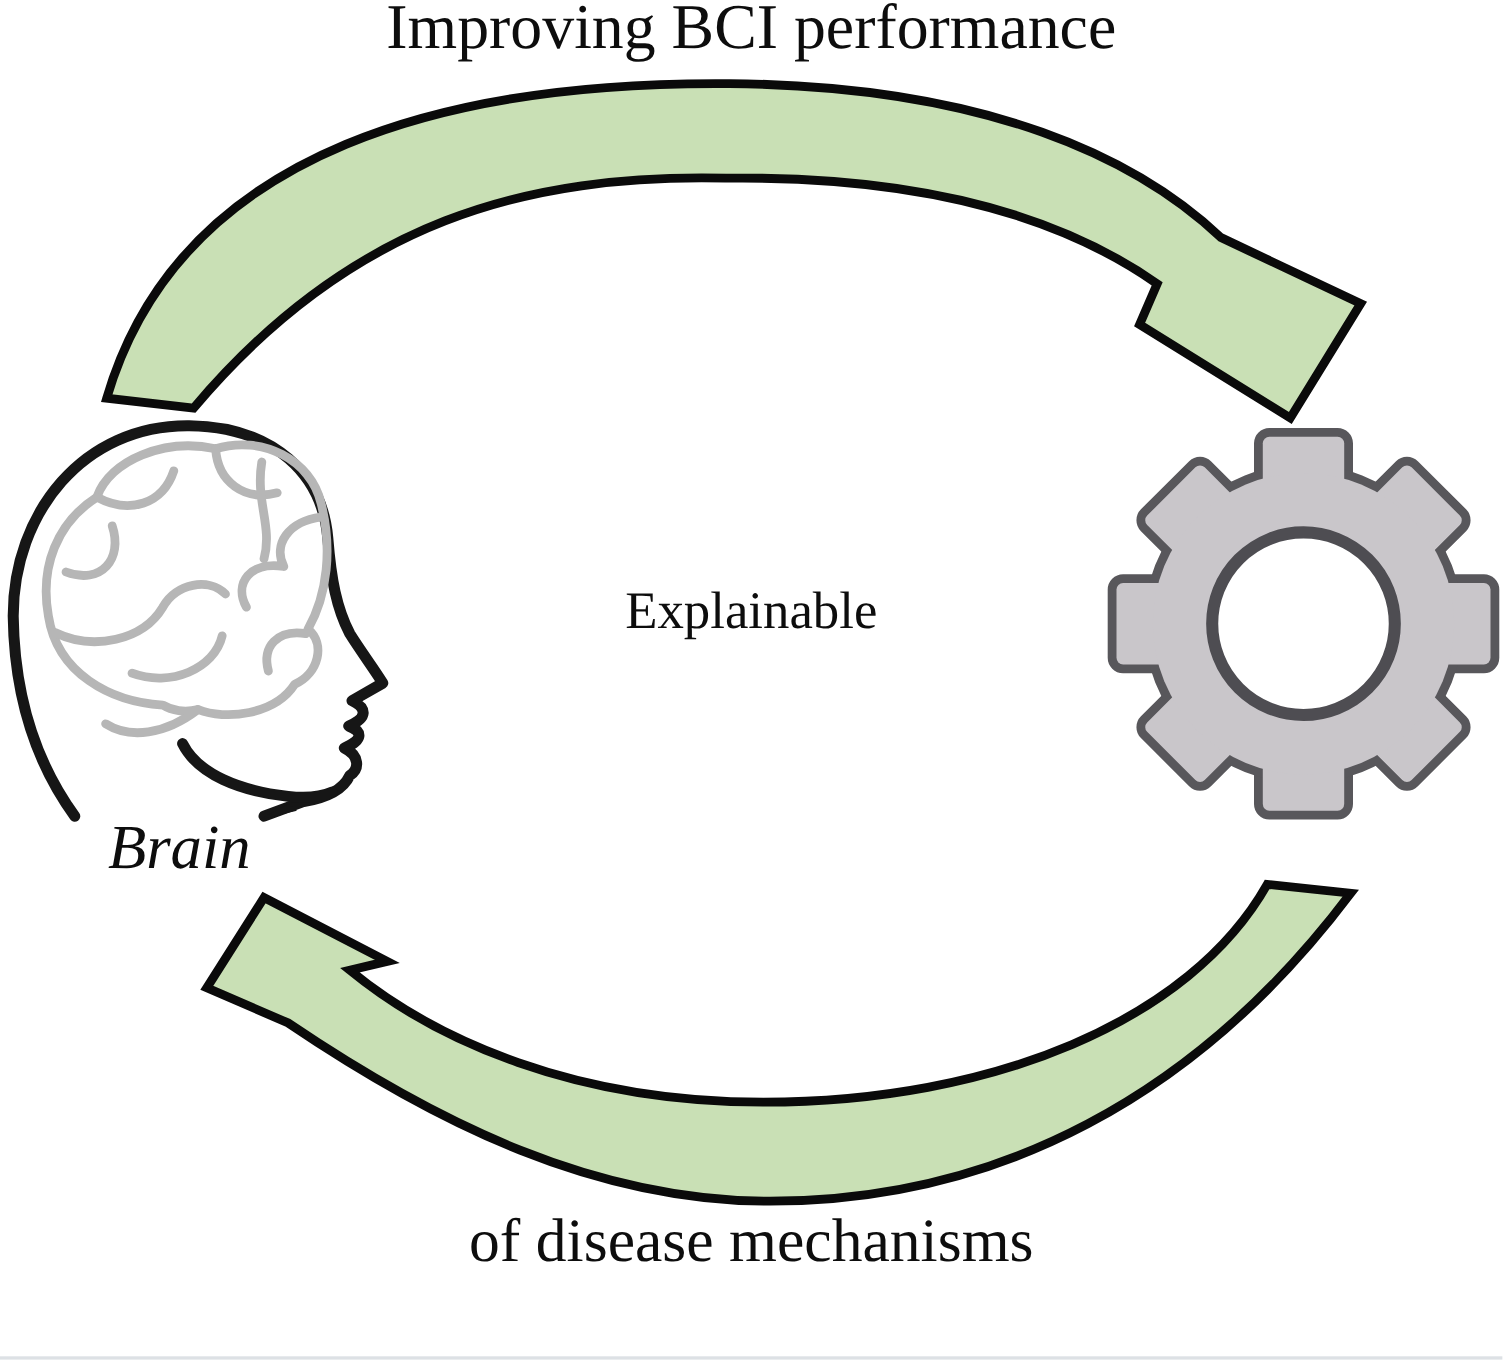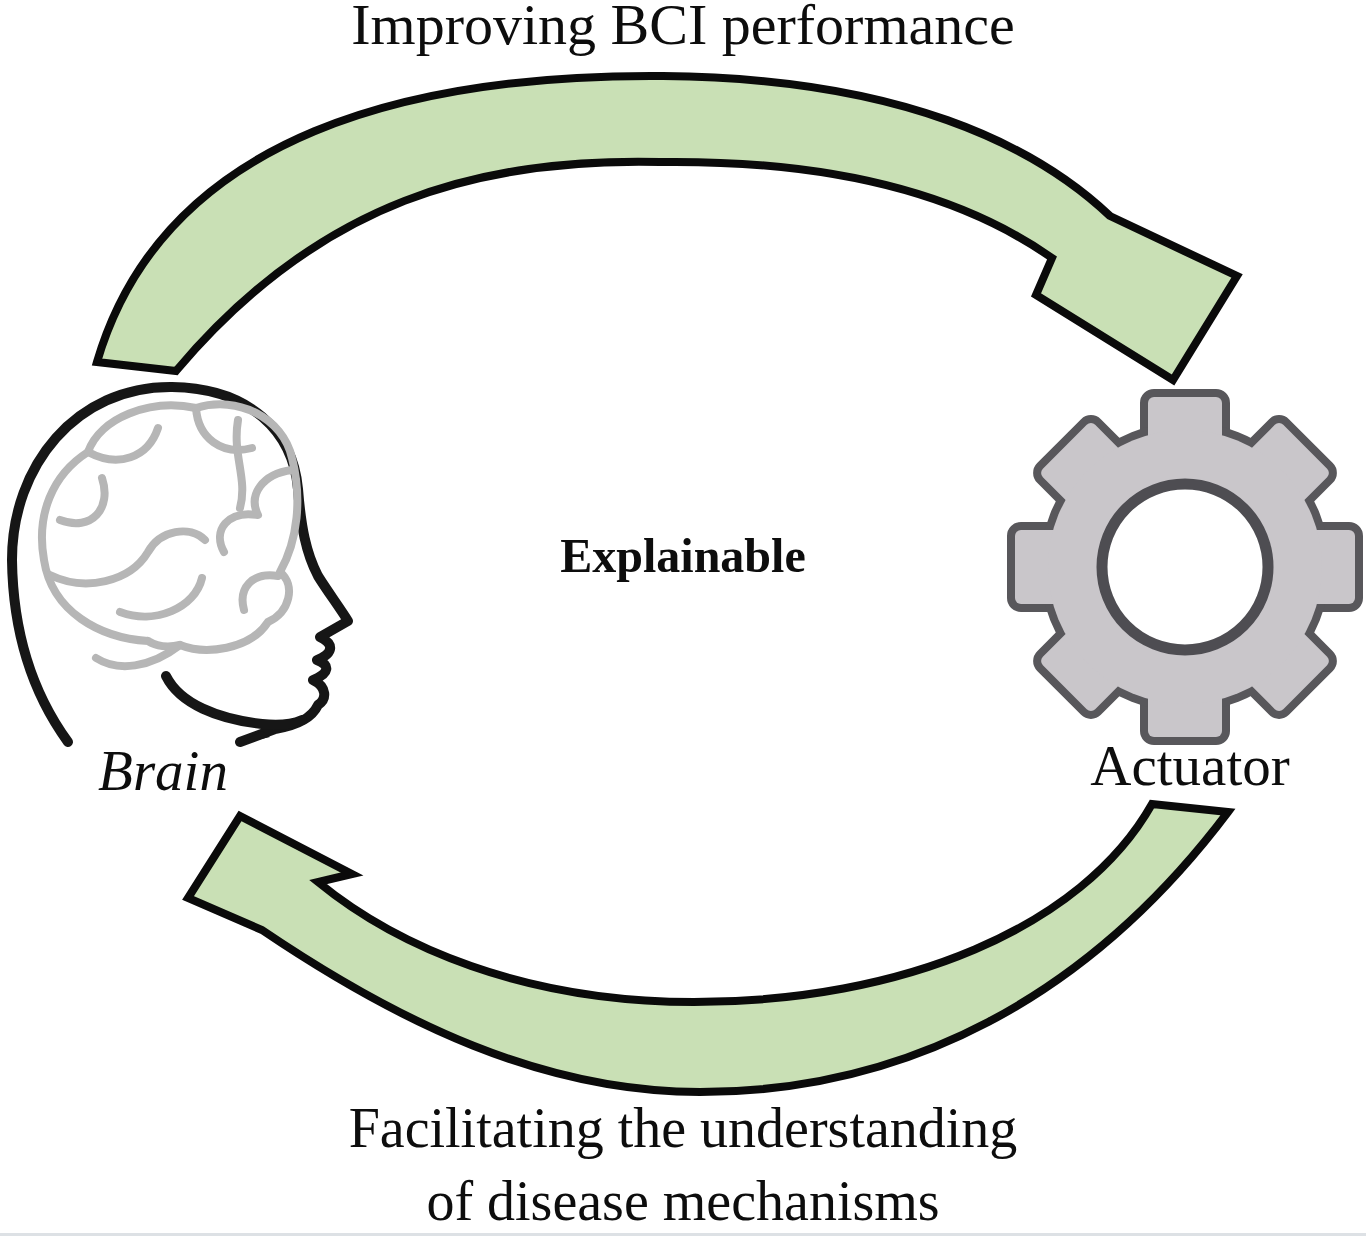--- a/index.html
+++ b/index.html
@@ -10,21 +10,21 @@
   html,body { margin:0; padding:0; }
   body {
     width:1366px; height:1237px; background:var(--background);
     font-family:"Liberation Serif","DejaVu Serif",serif; color:var(--text);
   }
   .stage { position:relative; width:1366px; height:1237px; overflow:hidden; }
   .svg-layer { position:absolute; left:0; top:0; }
 
   .label { position:absolute; text-align:center; white-space:nowrap; }
   .top-label    { left:0; right:0; top:-6px;  font-size:58px; line-height:62px; }
-  .center-label { left:0; right:0; top:525px; font-size:48px; line-height:62px; font-weight:bold; }
+  .center-label { left:0; right:0; top:525px; font-size:48px; line-height:62px; font-weight:normal; }
   .brain-label    { left:63px;  width:200px; top:741px; font-size:57px; line-height:60px;font-style:italic; }
   .actuator-label { left:1090px; width:200px; top:736px; font-size:57px; line-height:60px; }
   .bottom-label { left:0; right:0; top:1092px; font-size:56px; line-height:73px; }
 
   .arrow { fill:var(--arrow-fill); stroke:var(--arrow-outline); stroke-width:8; stroke-linejoin:miter; }
   .gear-part-stroked { fill:var(--gear-fill); stroke:var(--gear-outline); stroke-width:16; }
   .gear-part-fill    { fill:var(--gear-fill); stroke:none; }
   .gear-hole { fill:var(--gear-hole-fill); stroke:var(--gear-hole-ring); stroke-width:11; }
   .head-line { fill:none; stroke:var(--head-outline); stroke-width:10; stroke-linecap:round; stroke-linejoin:round; }
   .head-fill { fill:var(--background); }
@@ -129,21 +129,19 @@
   </svg>
 
   <div class="label top-label">Improving BCI performance</div>
 
   <div class="label center-label">
     <div>Explainable</div>
   </div>
 
   <div class="label brain-label">Brain</div>
 
-  <div class="label actuator-label">Actuator</div>
 
   <div class="label bottom-label">
-    <div>Facilitating the understanding</div>
     <div>of disease mechanisms</div>
   </div>
 
   <div class="bottom-rule"></div>
 </div>
 
 </body></html>

